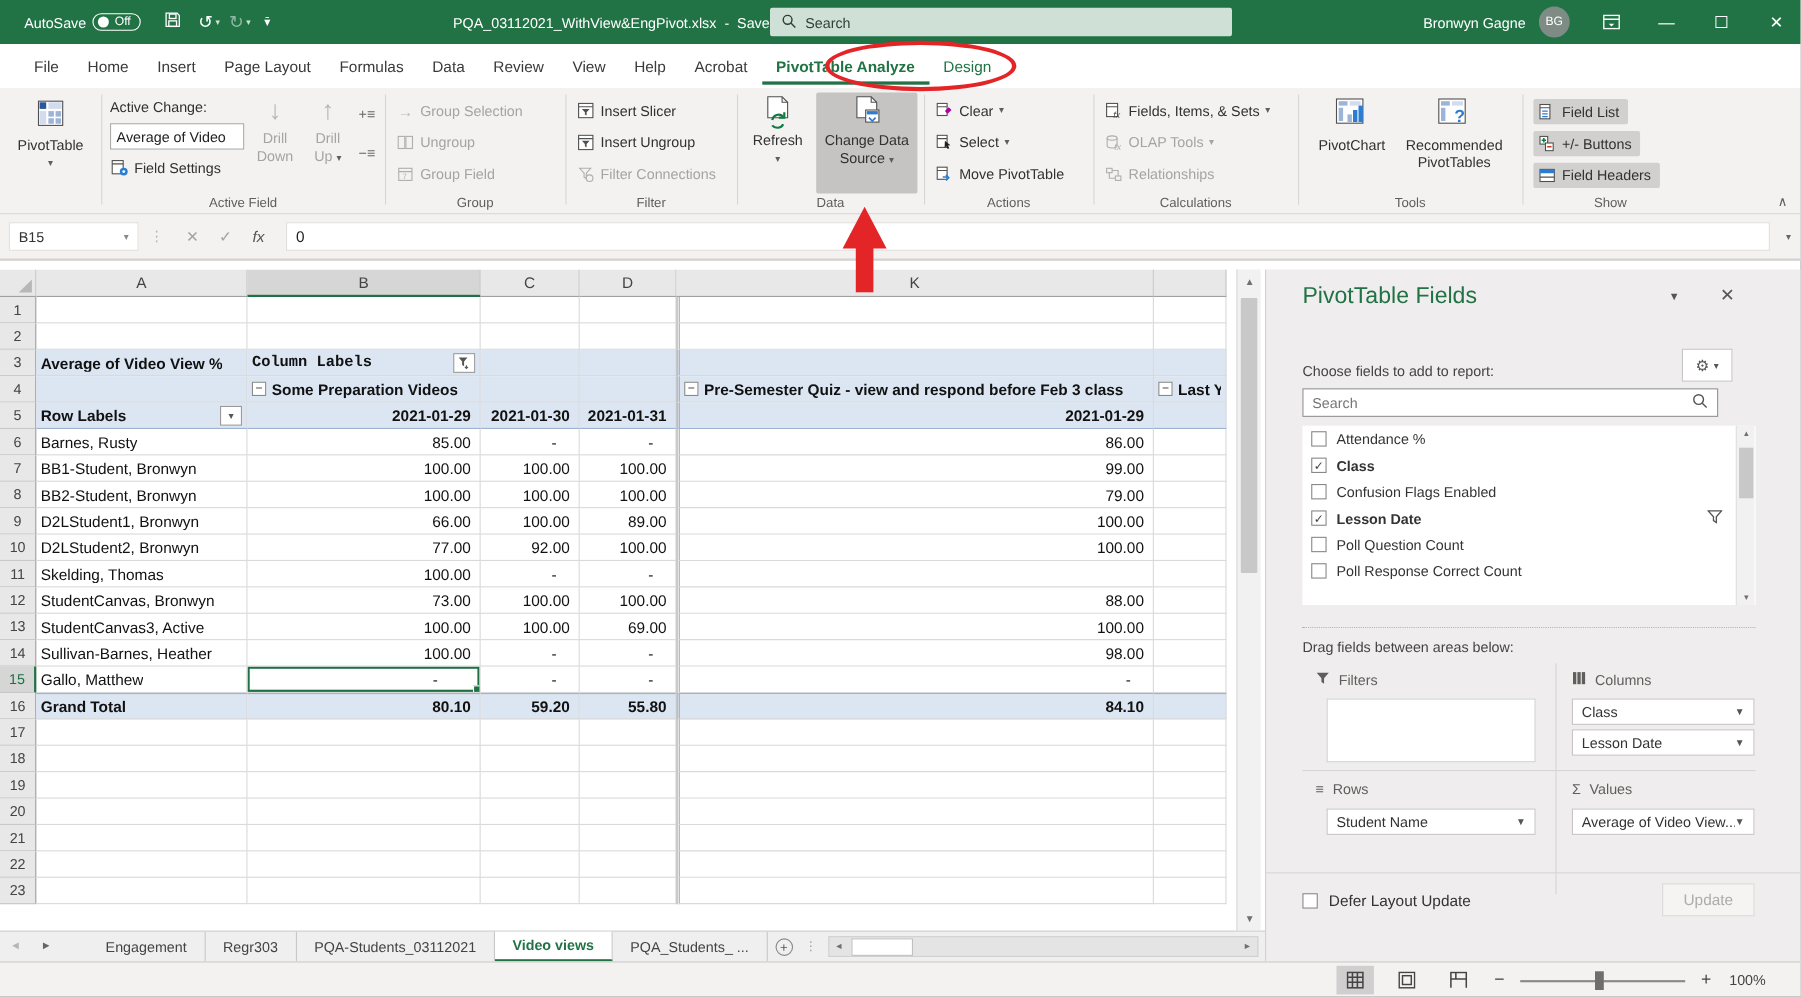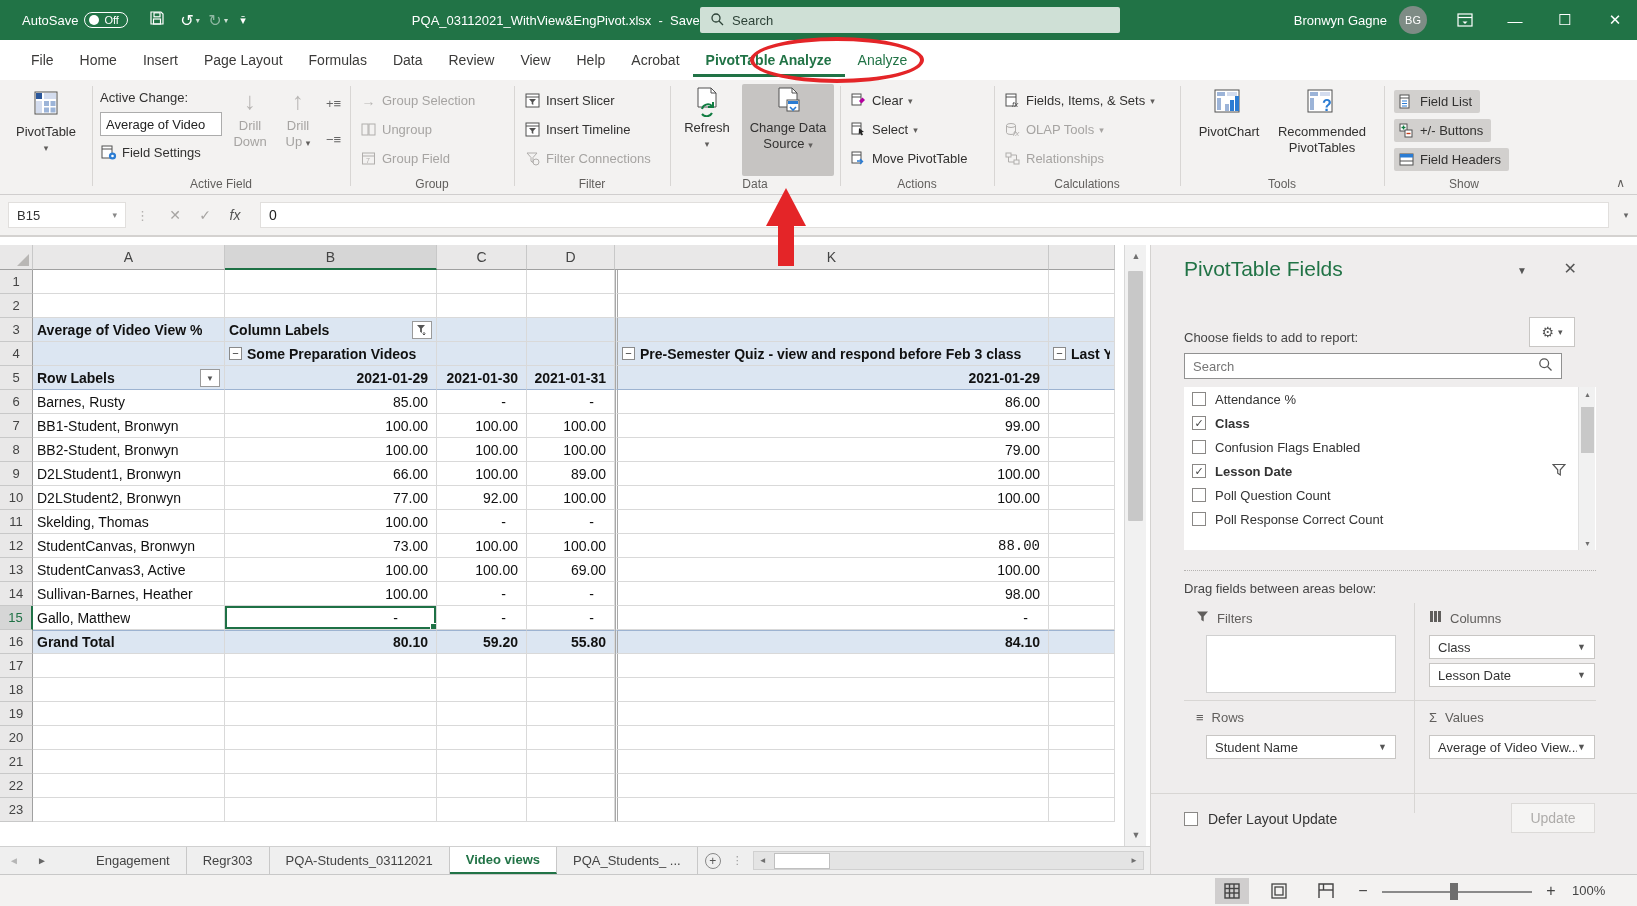--- a/index.html
+++ b/index.html
@@ -201,21 +201,21 @@
         <div class="menu-tab">Home</div>
         <div class="menu-tab">Insert</div>
         <div class="menu-tab">Page Layout</div>
         <div class="menu-tab">Formulas</div>
         <div class="menu-tab">Data</div>
         <div class="menu-tab">Review</div>
         <div class="menu-tab">View</div>
         <div class="menu-tab">Help</div>
         <div class="menu-tab">Acrobat</div>
         <div class="menu-tab active">PivotTable Analyze</div>
-        <div class="menu-tab contextual">Analyze</div>
+        <div class="menu-tab contextual">Design</div>
       </div>
     <button class="pill-btn" id="share-btn">
       <span><svg width="14" height="14" viewBox="0 0 14 14">
             <path d="M2 12 C2 8 5 6.5 8 6.5 V4 l4.5 3.8 L8 11.5 V9 C5.5 9 3.5 10 2 12z" fill="none" stroke="#217346" stroke-width="1.2"></path>
           </svg></span>
       <span>Share</span>
     </button>
     <button class="pill-btn" id="comments-btn">
       <span><svg width="14" height="14" viewBox="0 0 14 14">
             <path d="M1.5 2h11v8h-6l-3 2.8V10h-2z" fill="none" stroke="#217346" stroke-width="1.2"></path>
@@ -320,21 +320,21 @@
         <span>Insert Slicer</span>
       </div>
       <div class="rb-row" style="left:8px;top:41px;">
         <span class="icn">
             <svg width="15" height="15" viewBox="0 0 15 15">
               <rect x="1" y="1" width="13" height="13" fill="#fff" stroke="#505050"></rect>
               <line x1="1" y1="4" x2="14" y2="4" stroke="#505050"></line>
               <path d="M4 6 h7 l-2.7 3 v3 l-1.6-1v-2z" fill="#505050"></path>
             </svg>
           </span>
-        <span>Insert Timeline</span>
+        <span>Insert Ungroup</span>
       </div>
       <div class="rb-row disabled" style="left:8px;top:70px;">
         <span class="icn">
             <svg width="15" height="15" viewBox="0 0 15 15">
               <path d="M2 2 h10 l-4 4.5 v5 l-2-1.3v-3.7z" fill="none" stroke="#b0aeac"></path>
               <circle cx="11" cy="11" r="3" fill="none" stroke="#b0aeac"></circle>
             </svg>
           </span>
         <span>Filter Connections</span>
       </div>
@@ -562,21 +562,21 @@
           <div class="cell" style="width: 88px;"></div>
           <div class="cell split" style="width: 434px;"></div>
           <div class="cell" style="width: 66px;"></div>
         </div>
         <div class="grid-row">
           <div class="rowhdr">3</div>
           <div class="cell blue bold" style="width: 192px;">
             <span style="overflow: hidden; white-space: nowrap;">Average of Video View %</span>
           </div>
           <div class="cell blue bold" style="width: 212px;">
-            <span style="overflow: hidden; white-space: nowrap;">Column Labels</span>
+            <span style="overflow: hidden; white-space: nowrap; font-family: Liberation Mono, monospace;">Column Labels</span>
             <div class="cell-btn">
               <svg width="12" height="12" viewBox="0 0 12 12">
                 <path d="M1 1 h8 l-3.1 3.6 v4.4 l-1.8-1.2 v-3.2z" fill="#555"></path>
                 <path d="M8 8 v3 m-1.4-1.4 L8 11 l1.4-1.4" stroke="#555" fill="none"></path>
               </svg>
             </div>
           </div>
           <div class="cell blue" style="width: 90px;"></div>
           <div class="cell blue" style="width: 88px;"></div>
           <div class="cell blue split" style="width: 434px;"></div>
@@ -744,21 +744,21 @@
           <div class="cell num" style="width: 212px;">
             <span style="overflow: hidden; white-space: nowrap;">73.00</span>
           </div>
           <div class="cell num" style="width: 90px;">
             <span style="overflow: hidden; white-space: nowrap;">100.00</span>
           </div>
           <div class="cell num" style="width: 88px;">
             <span style="overflow: hidden; white-space: nowrap;">100.00</span>
           </div>
           <div class="cell split num" style="width: 434px;">
-            <span style="overflow: hidden; white-space: nowrap; font-family: Liberation Mono, monospace;">88.00</span>
+            <span style="overflow: hidden; white-space: nowrap;">88.00</span>
           </div>
           <div class="cell" style="width: 66px;"></div>
         </div>
         <div class="grid-row">
           <div class="rowhdr">13</div>
           <div class="cell" style="width: 192px;">
             <span style="overflow: hidden; white-space: nowrap;">StudentCanvas3, Active</span>
           </div>
           <div class="cell num" style="width: 212px;">
             <span style="overflow: hidden; white-space: nowrap;">100.00</span>

